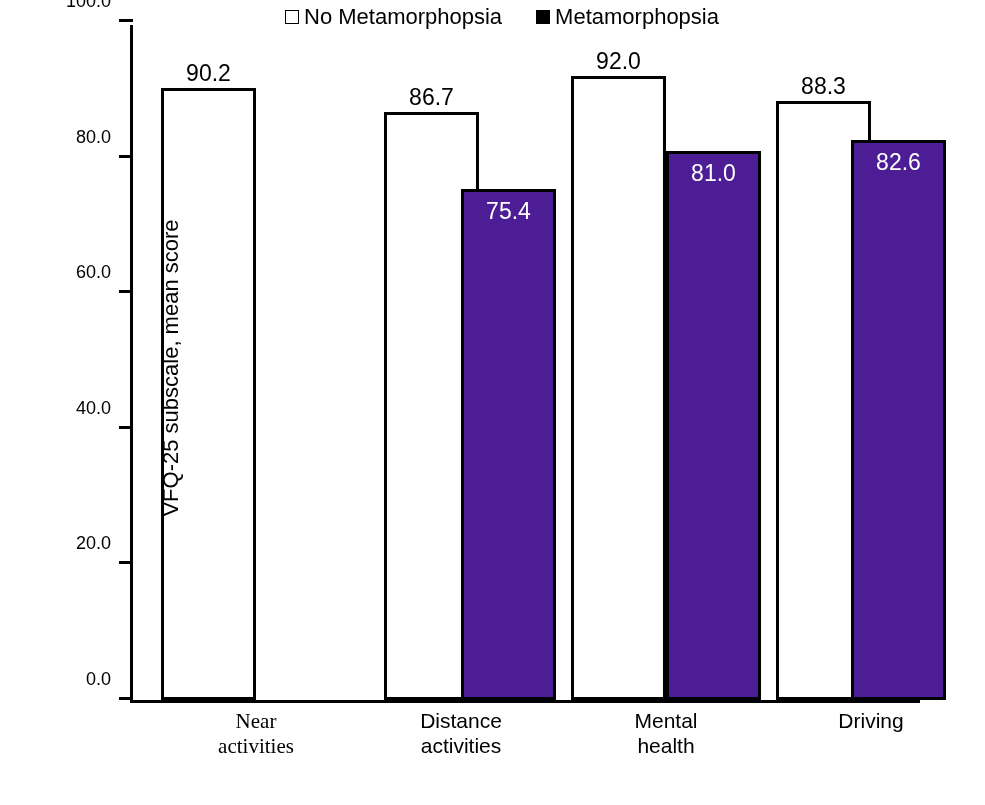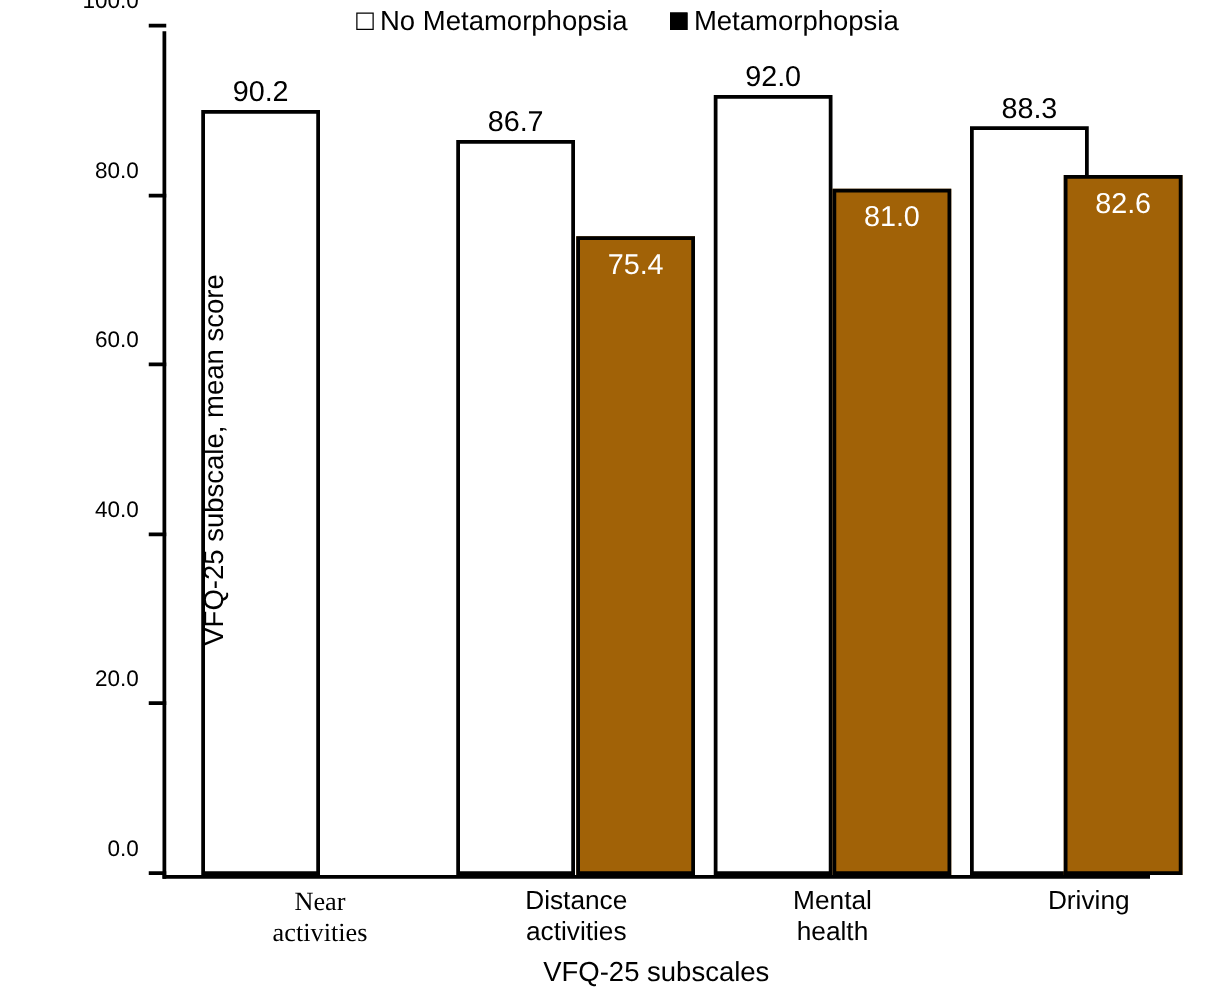--- a/index.html
+++ b/index.html
@@ -80,21 +80,21 @@
   }
 
   
   .bar {
     position: absolute;
     bottom: 0;
     box-sizing: border-box;
     border: 3px solid #000;
   }
   .bar.light { background: #ffffff; }
-  .bar.dark  { background: #a16207; }
+  .bar.dark  { background: #4c1d95; }
 
   .bar-value {
     position: absolute;
     left: 50%;
     transform: translateX(-50%);
     font-size: 23px;
     white-space: nowrap;
   }
   .bar-value.above {
     bottom: calc(100% + 4px);
@@ -166,21 +166,21 @@
     <div class="ylabel" style="bottom:406.8px;">60.0</div>
     <div class="ylabel" style="bottom:542.4px;">80.0</div>
     <div class="ylabel" style="bottom:678px;">100.0</div>
 
     <div class="bar light" style="left:28px; width:95px; height:611.6px;">
       <span class="bar-value above">90.2</span>
     </div>
     <div class="xcat" style="left:123px;font-family:Liberation Serif, serif;">Near
 activities</div>
 
-    <div class="bar light" style="left:232px; width:95px; height:587.9px;">
+    <div class="bar light" style="left:251px; width:95px; height:587.9px;">
       <span class="bar-value above">86.7</span>
     </div>
     <div class="bar dark" style="left:328px; width:95px; height:511.2px;">
       <span class="bar-value inside">75.4</span>
     </div>
     <div class="xcat" style="left:328px;">Distance
 activities</div>
 
     <div class="bar light" style="left:438px; width:95px; height:623.8px;">
       <span class="bar-value above">92.0</span>
@@ -195,15 +195,14 @@
       <span class="bar-value above">88.3</span>
     </div>
     <div class="bar dark" style="left:718px; width:95px; height:560.0px;">
       <span class="bar-value inside">82.6</span>
     </div>
     <div class="xcat" style="left:738px;">Driving</div>
 
     <div class="y-axis-title">VFQ-25 subscale, mean score</div>
   </div>
 
-  <div class="x-axis-title">VFQ-25 subscales</div>
 
 </div>
 
 </body></html>

